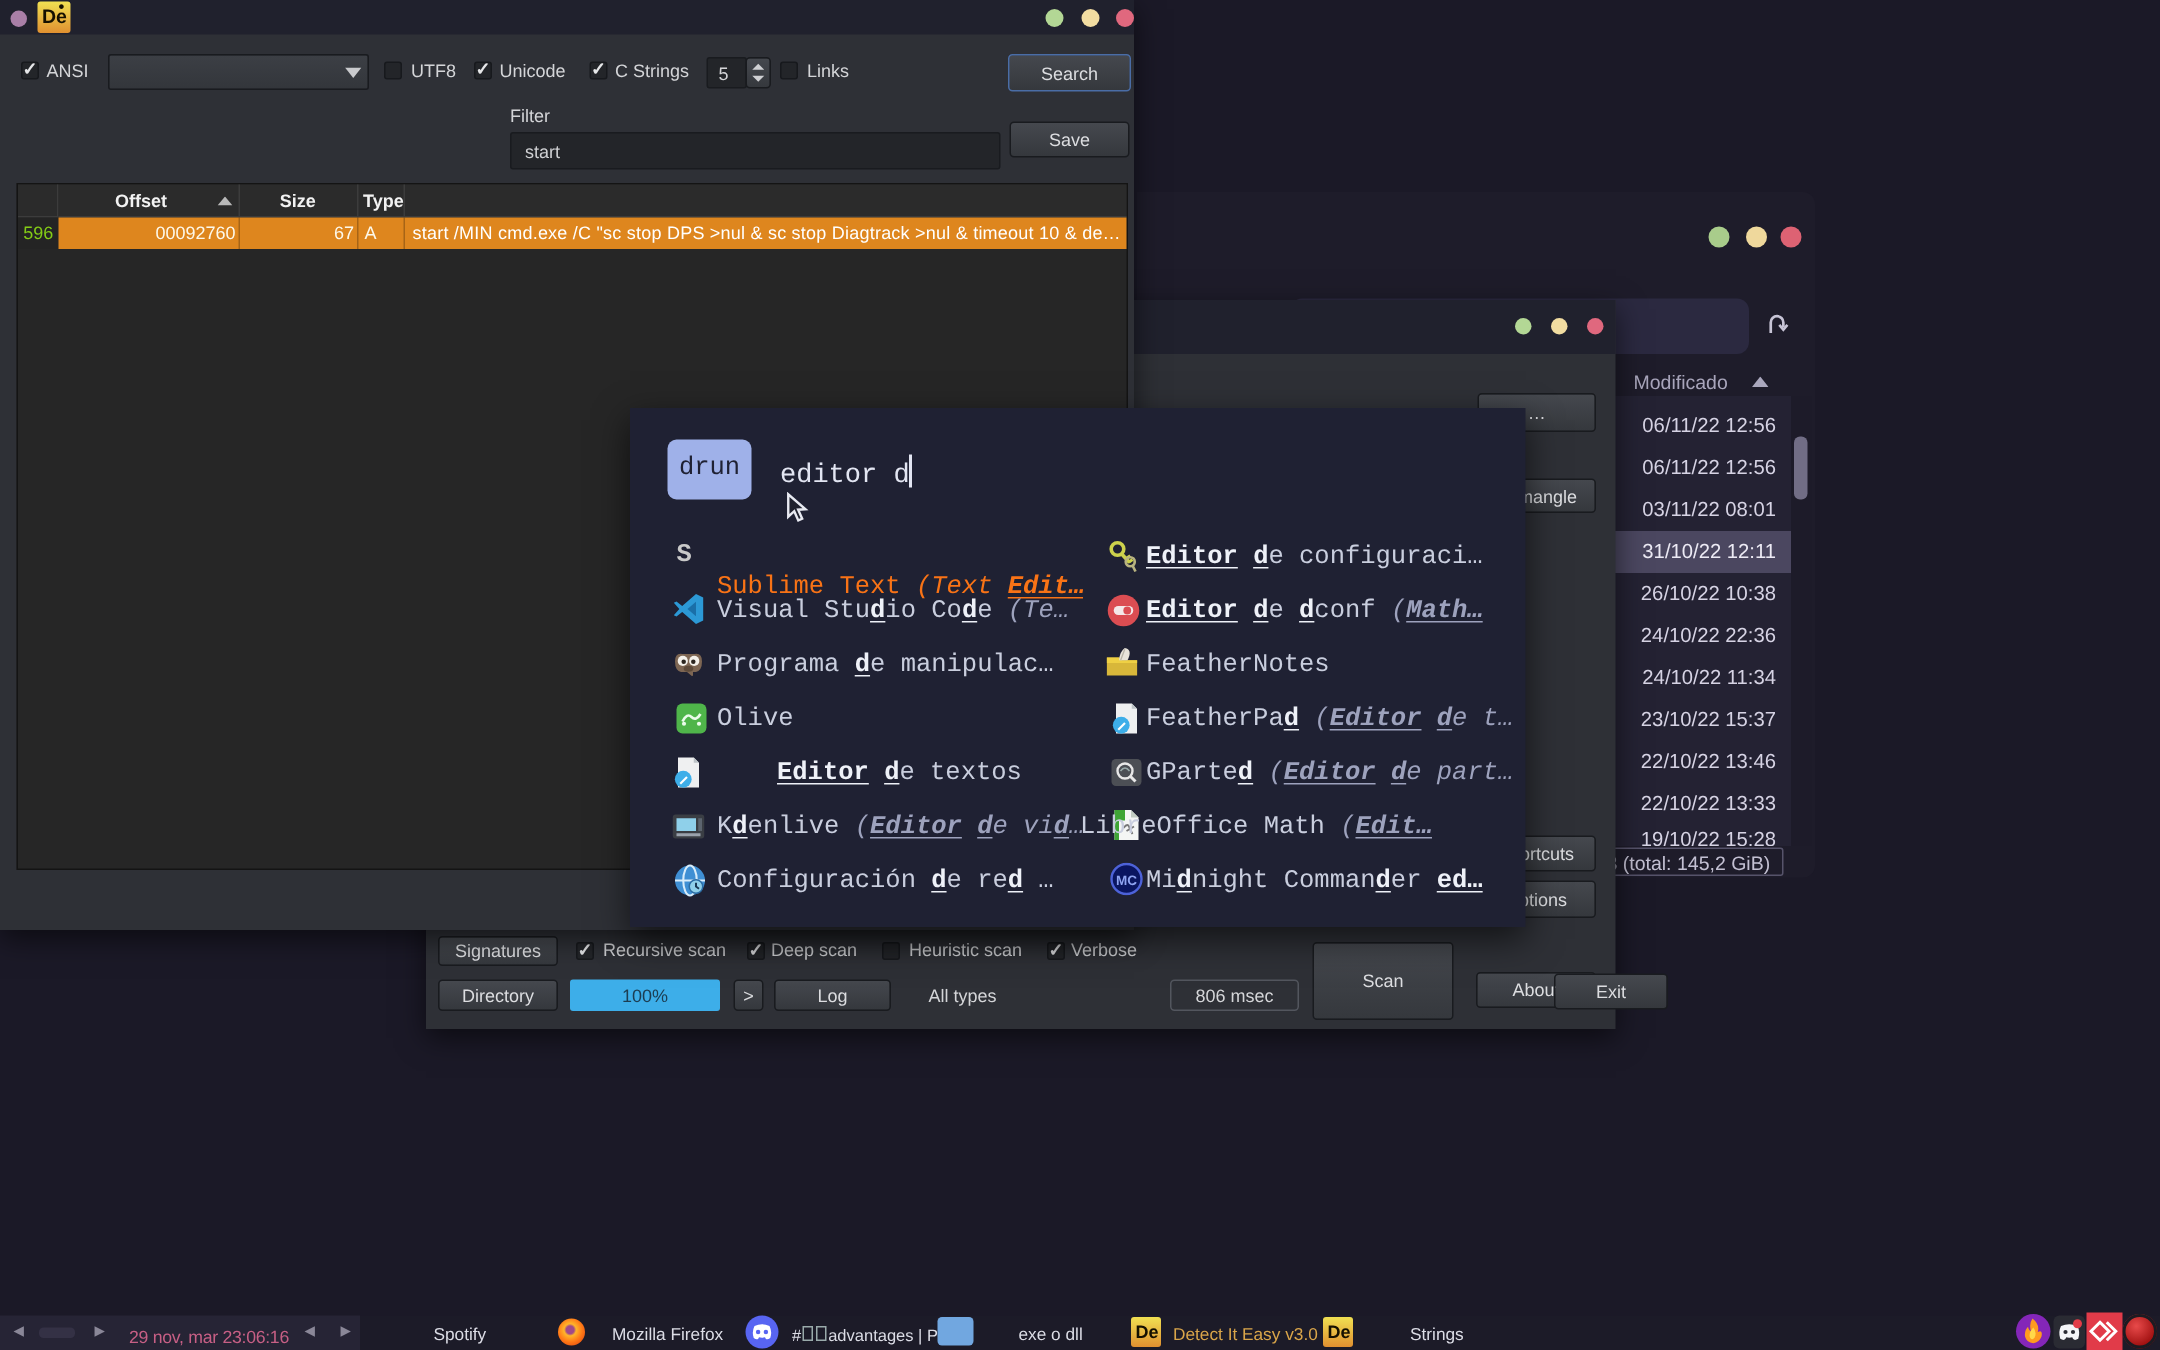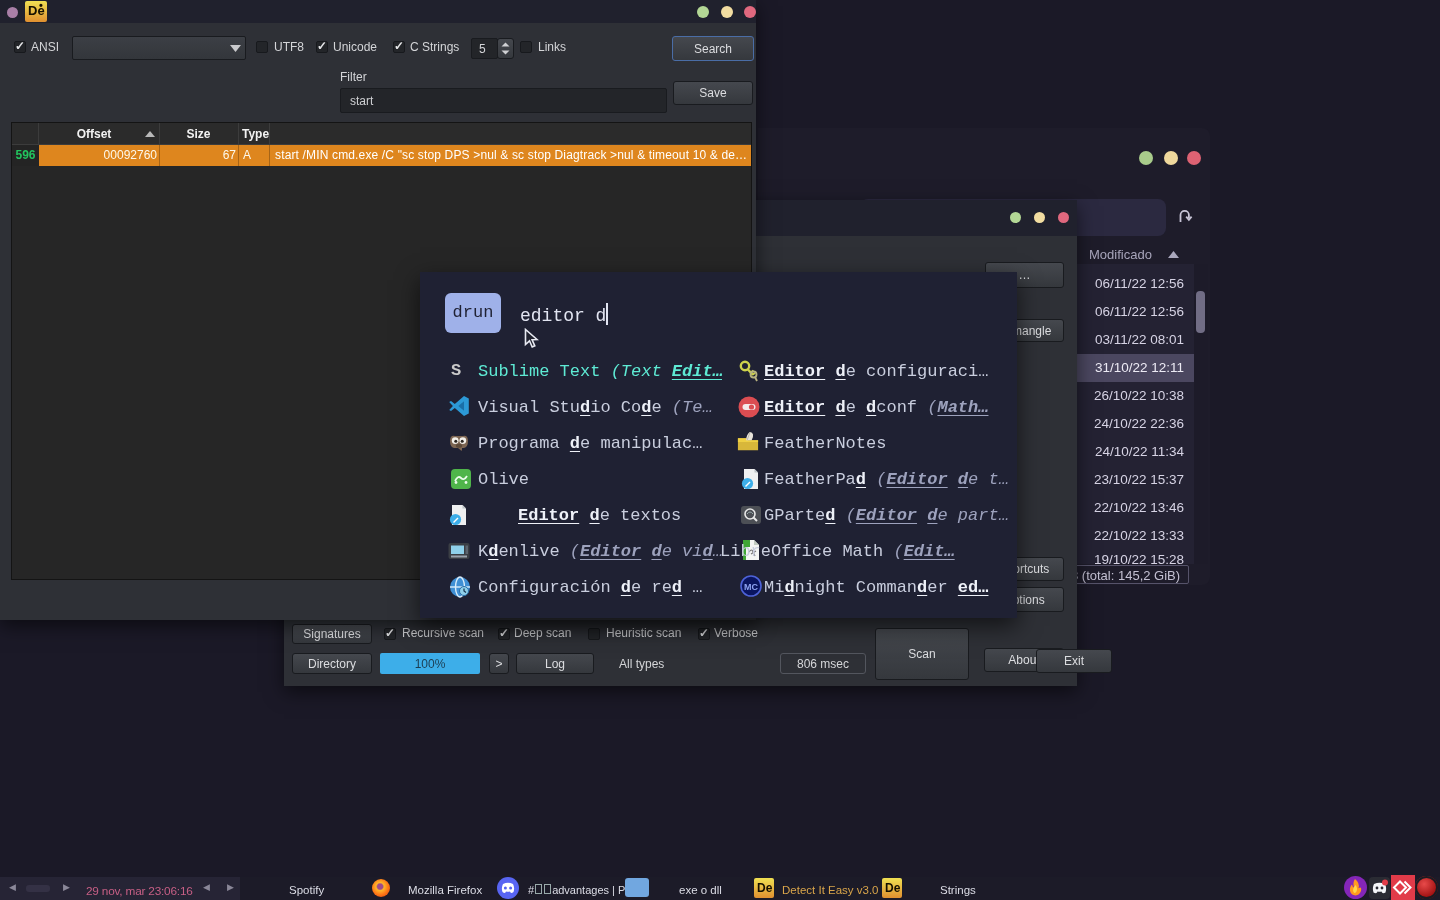--- a/index.html
+++ b/index.html
@@ -153,42 +153,42 @@
     <div class="abs" style="left:226px;top:0;width:1px;height:22px;background:#3c3c3c;"></div>
     <div class="abs" style="left:257px;top:0;width:1px;height:22px;background:#3c3c3c;"></div>
     <div class="abs" style="left:27px;top:0;width:110px;height:22px;color:#f2f2f2;font-weight:bold;font-size:12px;text-align:center;line-height:22px;">Offset</div>
     <svg class="abs" style="left:133px;top:8px;" width="10" height="6" viewBox="0 0 10 6">
         <path d="M5 0 L10 6 L0 6 Z" fill="#b9b9b9"></path>
       </svg>
     <div class="abs" style="left:147px;top:0;width:79px;height:22px;color:#f2f2f2;font-weight:bold;font-size:12px;text-align:center;line-height:22px;">Size</div>
     <div class="abs" style="left:230px;top:0;width:27px;height:22px;color:#f2f2f2;font-weight:bold;font-size:12px;line-height:22px;overflow:hidden;">Type</div>
     <div class="abs" style="left:257px;top:16px;width:482px;height:22px;color:#f2f2f2;font-weight:bold;font-size:12px;text-align:center;line-height:22px;">String</div>
 
-    <div class="abs" style="left:0;top:22px;width:27px;height:21px;background:#242424;color:#22c55e;font-weight:bold;font-size:12px;text-align:center;line-height:21px;">596</div>
+    <div class="abs" style="left:0;top:22px;width:27px;height:21px;background:#242424;color:#84cc16;font-weight:normal;font-size:12px;text-align:center;line-height:21px;">596</div>
     <div class="abs" style="left:27px;top:22px;width:712px;height:21px;background:#de861e;"></div>
     <div class="abs" style="left:27px;top:22px;width:120px;height:21px;color:#fdf8ea;font-size:12px;text-align:right;line-height:21px;"><span style="padding-right:2px;">00092760</span></div>
     <div class="abs" style="left:147px;top:22px;width:79px;height:21px;color:#fdf8ea;font-size:12px;text-align:right;line-height:21px;"><span style="padding-right:2px;">67</span></div>
     <div class="abs" style="left:231px;top:22px;color:#fdf8ea;font-size:12px;line-height:21px;">A</div>
     <div class="abs" style="left:263px;top:22px;width:476px;height:21px;color:#ffffff;font-size:12px;line-height:21px;white-space:nowrap;overflow:hidden;letter-spacing:0.15px;">start /MIN cmd.exe /C "sc stop DPS &gt;nul &amp; sc stop Diagtrack &gt;nul &amp; timeout 10 &amp; de…</div>
     <div class="abs" style="left:147px;top:22px;width:1px;height:21px;background:rgba(0,0,0,.25);"></div>
     <div class="abs" style="left:226px;top:22px;width:1px;height:21px;background:rgba(0,0,0,.25);"></div>
     <div class="abs" style="left:257px;top:22px;width:1px;height:21px;background:rgba(0,0,0,.25);"></div>
   </div>
 </div>
 
 <div class="abs" id="rofi" style="left:420px;top:272px;width:597px;height:346px;background:#1f2133;box-shadow:0 8px 22px rgba(0,0,0,.6);"></div>
 <div class="abs mono" style="left:445px;top:293px;width:56px;height:40px;background:#9fb1e9;border-radius:6px;color:#1f2133;font-size:17px;text-align:center;line-height:40px;">drun</div>
 <div class="abs mono" style="left:520px;top:303px;color:#e2e5f2;font-size:18px;">editor d<span style="display:inline-block;width:2px;height:22px;background:#e2e5f2;vertical-align:-4px;"></span></div>
 <svg class="abs" style="left:524px;top:328px;" width="16" height="22" viewBox="0 0 16 22">
   <path d="M1.5 1.5 L1.5 16.5 L5.5 12.8 L8.2 19 L10.8 17.8 L8.1 11.8 L13 11.5 Z" fill="#20222f" stroke="#e8eaf2" stroke-width="1.6"></path>
 </svg>
 <div id="items">
 
   <div class="abs mono" style="left:451px;top:361px;width:18px;height:22px;color:#c9c9c9;font-weight:bold;font-size:17px;">S</div>
-  <div class="row-l" style="left:478px;top:360px;width:244px;height:24px;line-height:24px;color:#5eead4;">Sublime Text <span class="it">(Text <span class="m">Edit…</span></span></div>
+  <div class="row-l" style="left:478px;top:380px;width:244px;height:24px;line-height:24px;color:#f97316;">Sublime Text <span class="it">(Text <span class="m">Edit…</span></span></div>
 
   <svg class="ic" style="left:448px;top:395px;" viewBox="0 0 22 22">
       <path d="M16 1 L6.8 9 L3 6 L1.2 6.9 L4.9 11 L1.2 15.1 L3 16 L6.8 13 L16 21 L20.8 18.6 L20.8 3.4 Z" fill="#2c99d6"></path>
       <path d="M16 6.2 L16 15.8 L10.3 11 Z" fill="#1a6fa8"></path>
     </svg>
   <div class="row-l" style="left:478px;top:396px;width:244px;height:24px;line-height:24px;">Visual Stu<span class="m" style="color:#eef1f8;">d</span>io Co<span class="m" style="color:#eef1f8;">d</span>e <span class="it" style="color:#9da2bd;">(Te…</span></div>
 
   <svg class="ic" style="left:448px;top:432px;" viewBox="0 0 22 22">
       <path d="M2 9 Q2 3 7 4 L15 4 Q20 3 20 9 Q20 15 16 16 L14 16 L14 18 Q14 19 13 18.5 L10 16 L6 16 Q2 15 2 9 Z" fill="#7d6653"></path>
       <circle cx="7.2" cy="8.6" r="3.4" fill="#f3f0ea"></circle>

